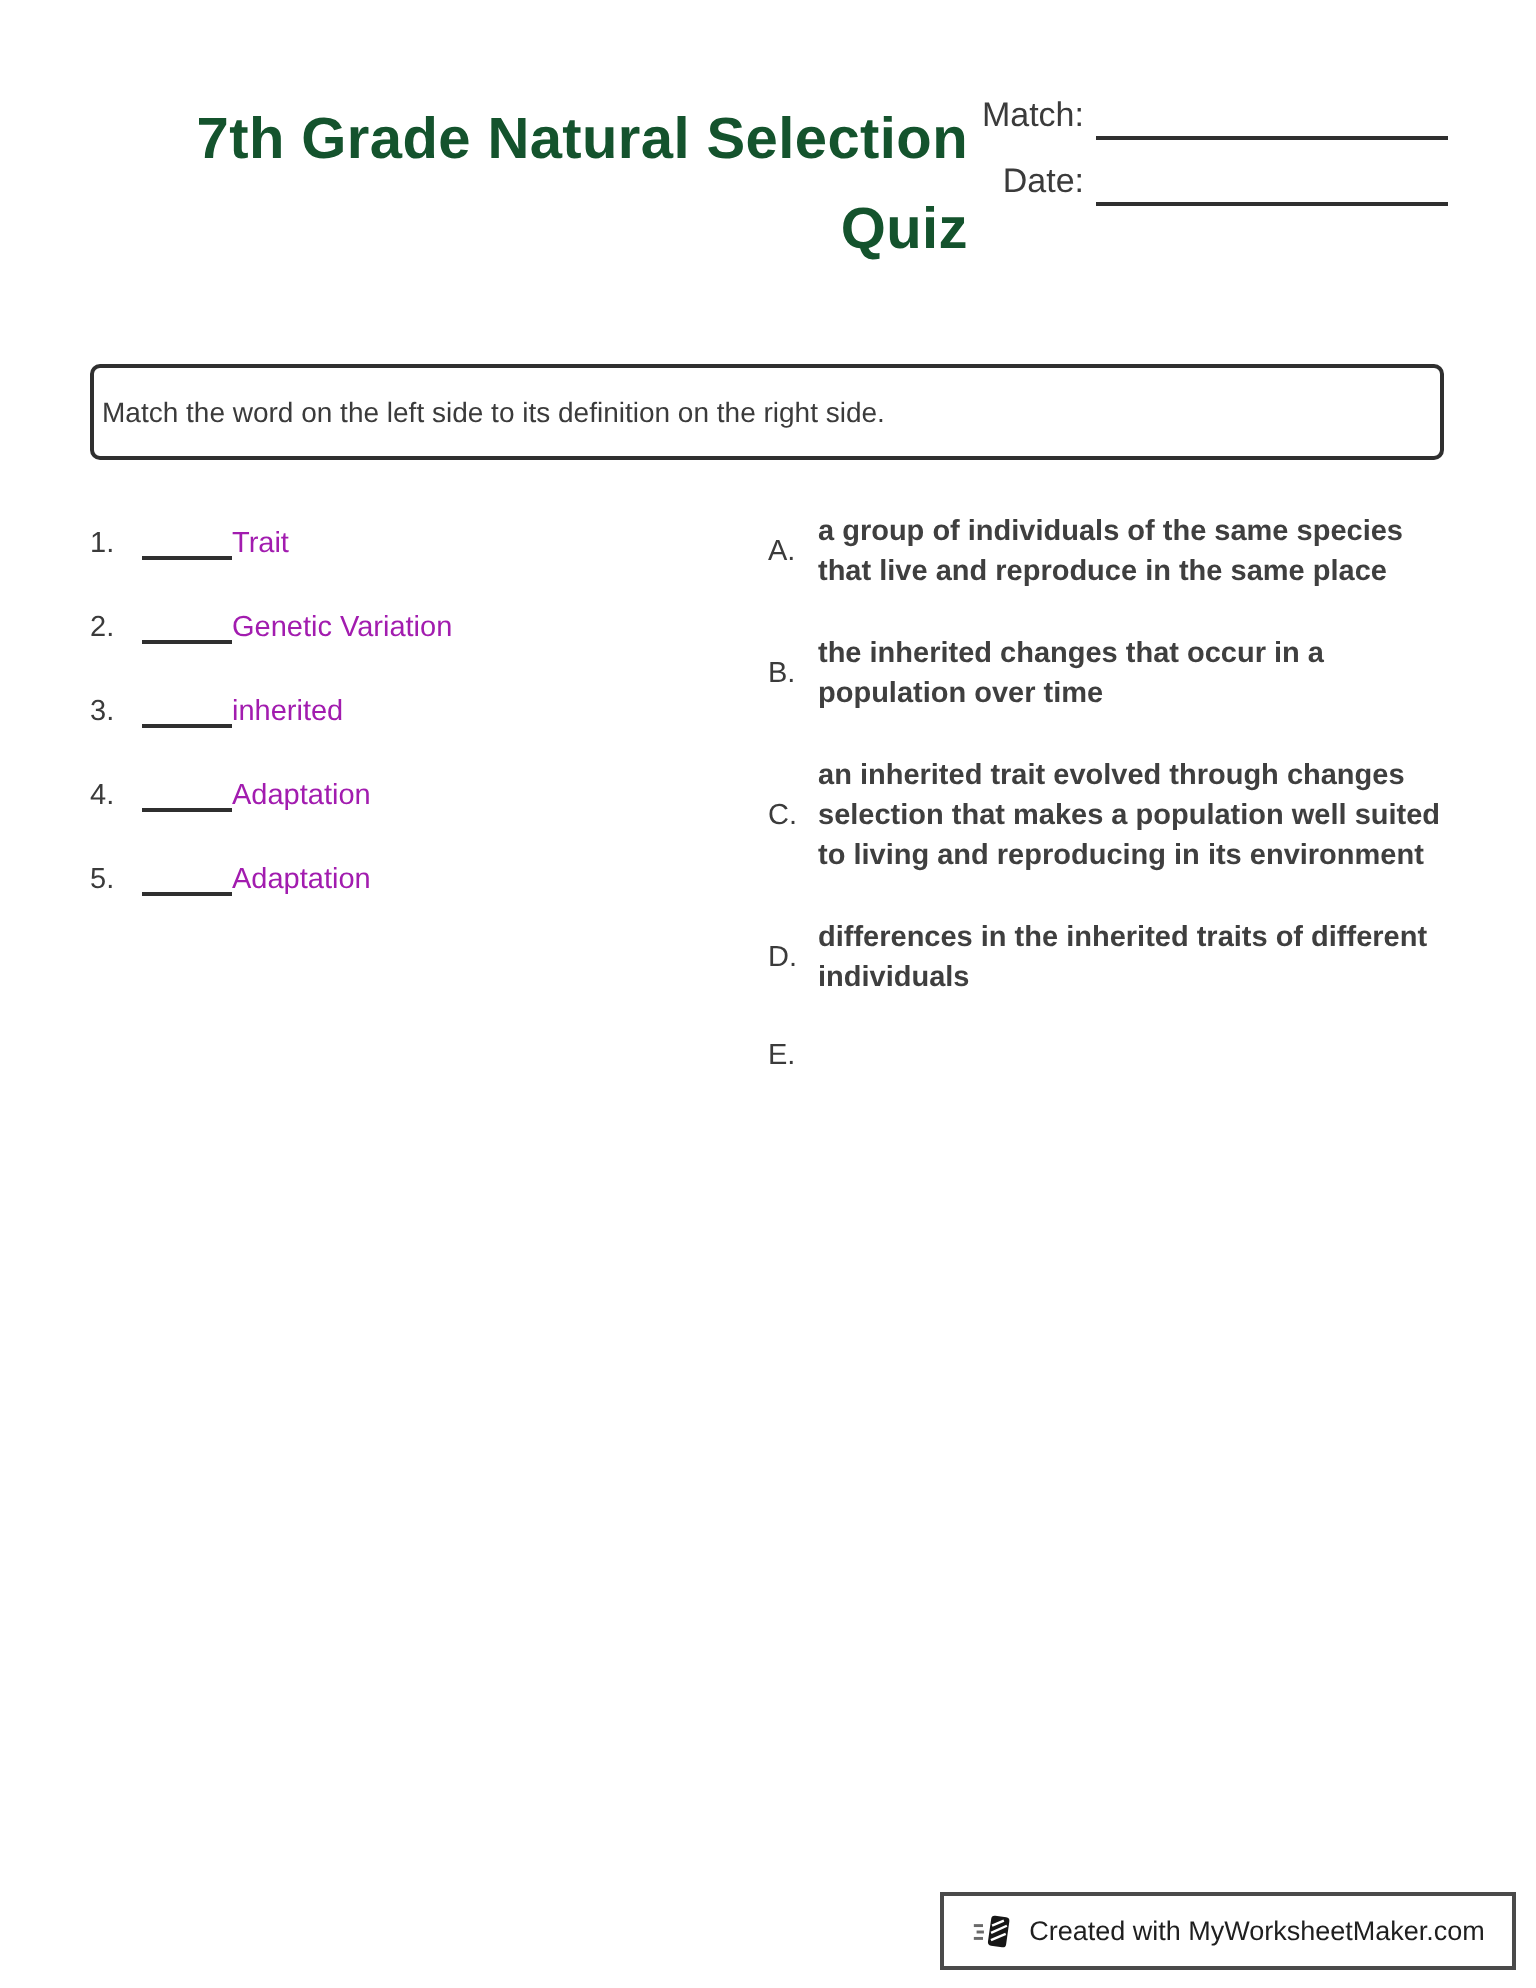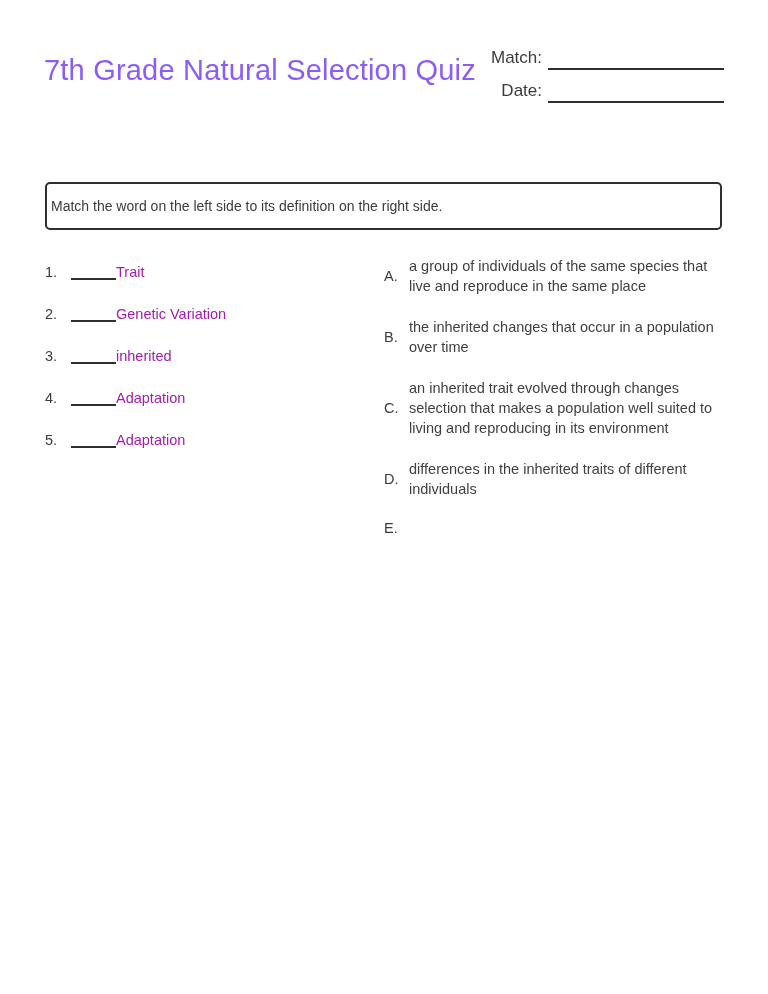--- a/index.html
+++ b/index.html
@@ -9,22 +9,23 @@
     font-family: "Liberation Sans", "DejaVu Sans", sans-serif;
     color: #3b3b3b;
     position: relative;
     overflow: hidden;
   }
   .page { position: absolute; inset: 0; background: #ffffff; }
 
   
   .title {
     position: absolute; left: 44px; top: 48px; width: 440px;
-    font-size: 29px; line-height: 45px; font-weight: 400; color: #8b5cf6;
+    font-size: 29px; line-height: 45px; font-weight: 700; color: #14532d;
     letter-spacing: 0.2px;
+    text-align: right;
   }
   .header-fields {
     position: absolute; left: 470px; top: 46px; width: 254px;
     display: flex; flex-direction: column; gap: 9px;
   }
   .field-row { display: flex; align-items: flex-end; }
   .field-label {
     width: 78px; text-align: right; font-size: 17px; color: #3b3b3b;
     padding-right: 6px; padding-bottom: 2px;
   }
@@ -58,21 +59,21 @@
   .definition-list {
     position: absolute; left: 384px; top: 256px; width: 340px;
     display: flex; flex-direction: column; gap: 21px;
   }
   .definition-item { display: flex; align-items: center; }
   .definition-letter {
     width: 25px; flex: 0 0 25px; font-size: 14.5px; color: #3b3b3b;
     align-self: center;
   }
   .definition-text {
-    font-size: 14.5px; line-height: 20px; color: #3f3f3f; max-width: 315px;
+    font-size: 14.5px; line-height: 20px; color: #3f3f3f; max-width: 315px; font-weight: bold;
   }
 
   
   .footer-badge {
     position: absolute; left: 470px; top: 946px; width: 288px; height: 39px;
     border: 2px solid #4a4a4a; background: #ffffff;
     display: flex; align-items: center; justify-content: center; gap: 7px;
   }
   .footer-icon { width: 22px; height: 22px; flex: 0 0 22px; }
   .footer-text { font-size: 13.5px; color: #1f1f1f; }
@@ -142,14 +143,32 @@
     </div>
     <div class="definition-item">
       <span class="definition-letter">D.</span>
       <span class="definition-text">differences in the inherited traits of different individuals</span>
     </div>
     <div class="definition-item">
       <span class="definition-letter">E.</span>
     </div>
   </div>
 
+  <div class="footer-badge">
+    <span class="footer-icon">
+      <svg viewBox="0 0 24 24" width="22" height="22" xmlns="http://www.w3.org/2000/svg">
+
+        <line x1="1" y1="8.5" x2="6" y2="8.5" stroke="#6a6a6a" stroke-width="1.6"></line>
+        <line x1="2.5" y1="12" x2="6.5" y2="12" stroke="#6a6a6a" stroke-width="1.6"></line>
+        <line x1="1" y1="15.5" x2="6" y2="15.5" stroke="#6a6a6a" stroke-width="1.6"></line>
+
+        <g transform="rotate(8 14.5 12)">
+          <rect x="9.5" y="3.5" width="10" height="16.5" rx="2" fill="#161616"></rect>
+          <line x1="10.5" y1="9" x2="16.5" y2="5.5" stroke="#ffffff" stroke-width="1.3"></line>
+          <line x1="10.5" y1="13" x2="18.5" y2="8" stroke="#ffffff" stroke-width="1.3"></line>
+          <line x1="11" y1="17" x2="18.5" y2="12.5" stroke="#ffffff" stroke-width="1.3"></line>
+        </g>
+      </svg>
+    </span>
+    <span class="footer-text">Created with MyWorksheetMaker.com</span>
+  </div>
 
 </div>
 
 </body></html>

